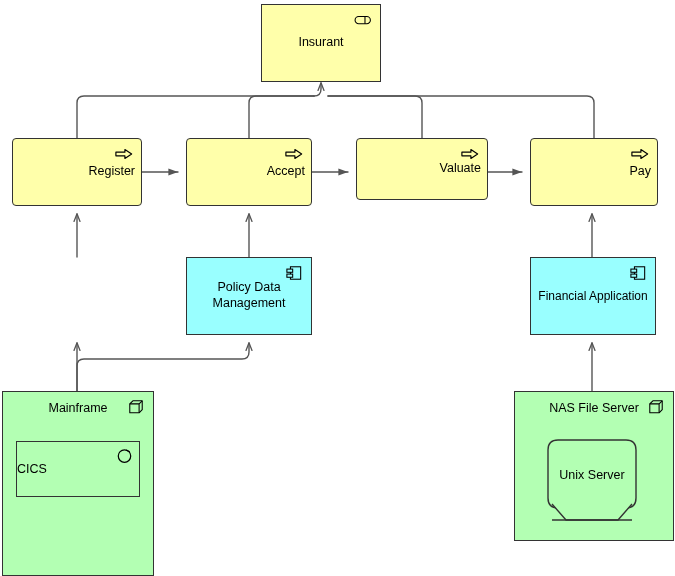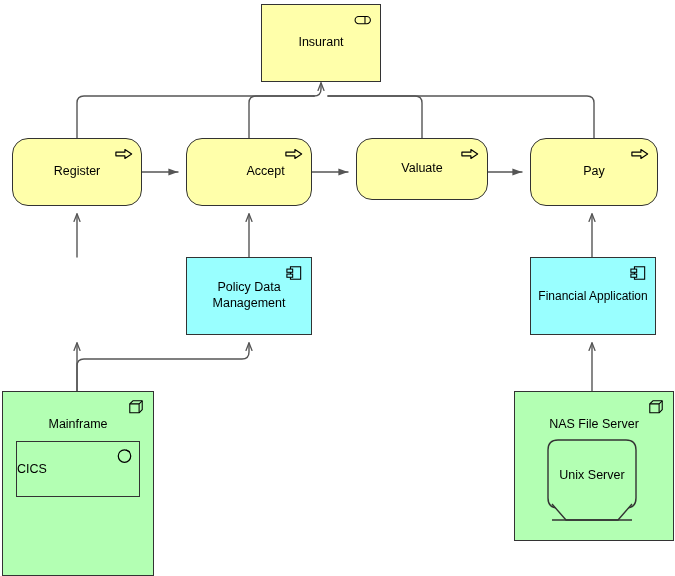--- a/index.html
+++ b/index.html
@@ -42,35 +42,35 @@
     z-index: 3;
   }
   .node .label {
     padding: 0 6px;
     white-space: pre-line;
   }
 
   
   .biz { background: #ffffaa; }
   .actor-box { border-radius: 0; }
-  .process-box { border-radius: 16px; }
+  .process-box { border-radius: 4px; justify-content: flex-end; }
 
   
   .app { background: #99ffff; }
 
   
   .tech { background: #b3ffb3; }
 
   
   .container-node {
     align-items: flex-start;
     justify-content: center;
   }
   .container-node > .label {
-    margin-top: 25px;
+    padding-top: 9px;
   }
 
   
   .icon {
     position: absolute;
     top: 7px;
     right: 8px;
     width: 18px;
     height: 16px;
     z-index: 4;

